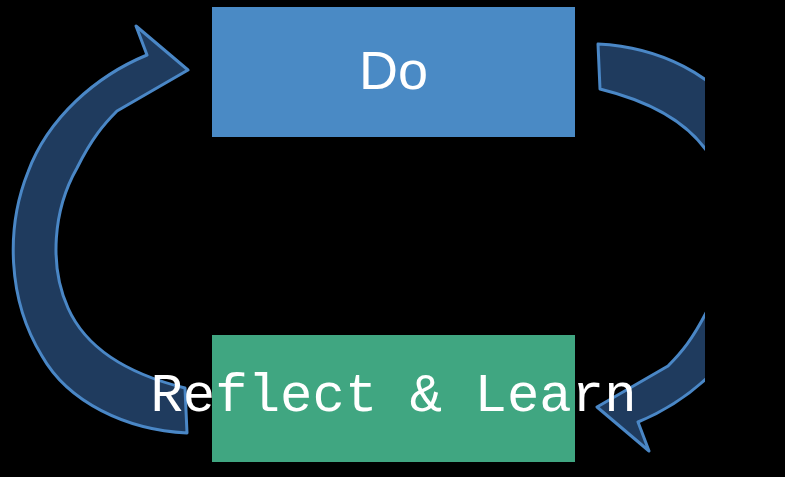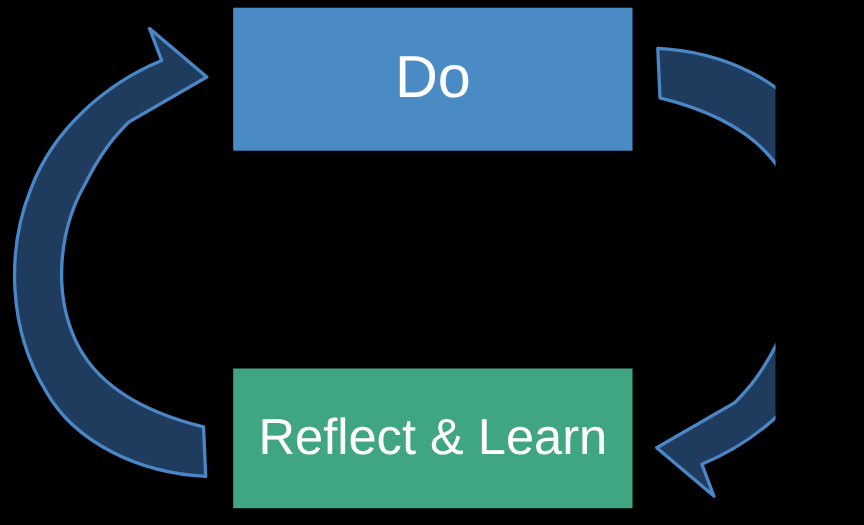--- a/index.html
+++ b/index.html
@@ -47,21 +47,22 @@
   .node-do {
     top: 7px;
     height: 130px;
     background: var(--box-blue);
     font-size: 54px;
   }
   .node-reflect {
     top: 335px;
     height: 127px;
     background: var(--box-green);
-    font-size: 46px;
+    font-size: 54px;
+    font-family: Liberation Mono, monospace;
   }
   .node-label {
     white-space: nowrap;
     line-height: 1;
     padding-bottom: 4px;
   }
 </style>
 </head>
 <body>
 

